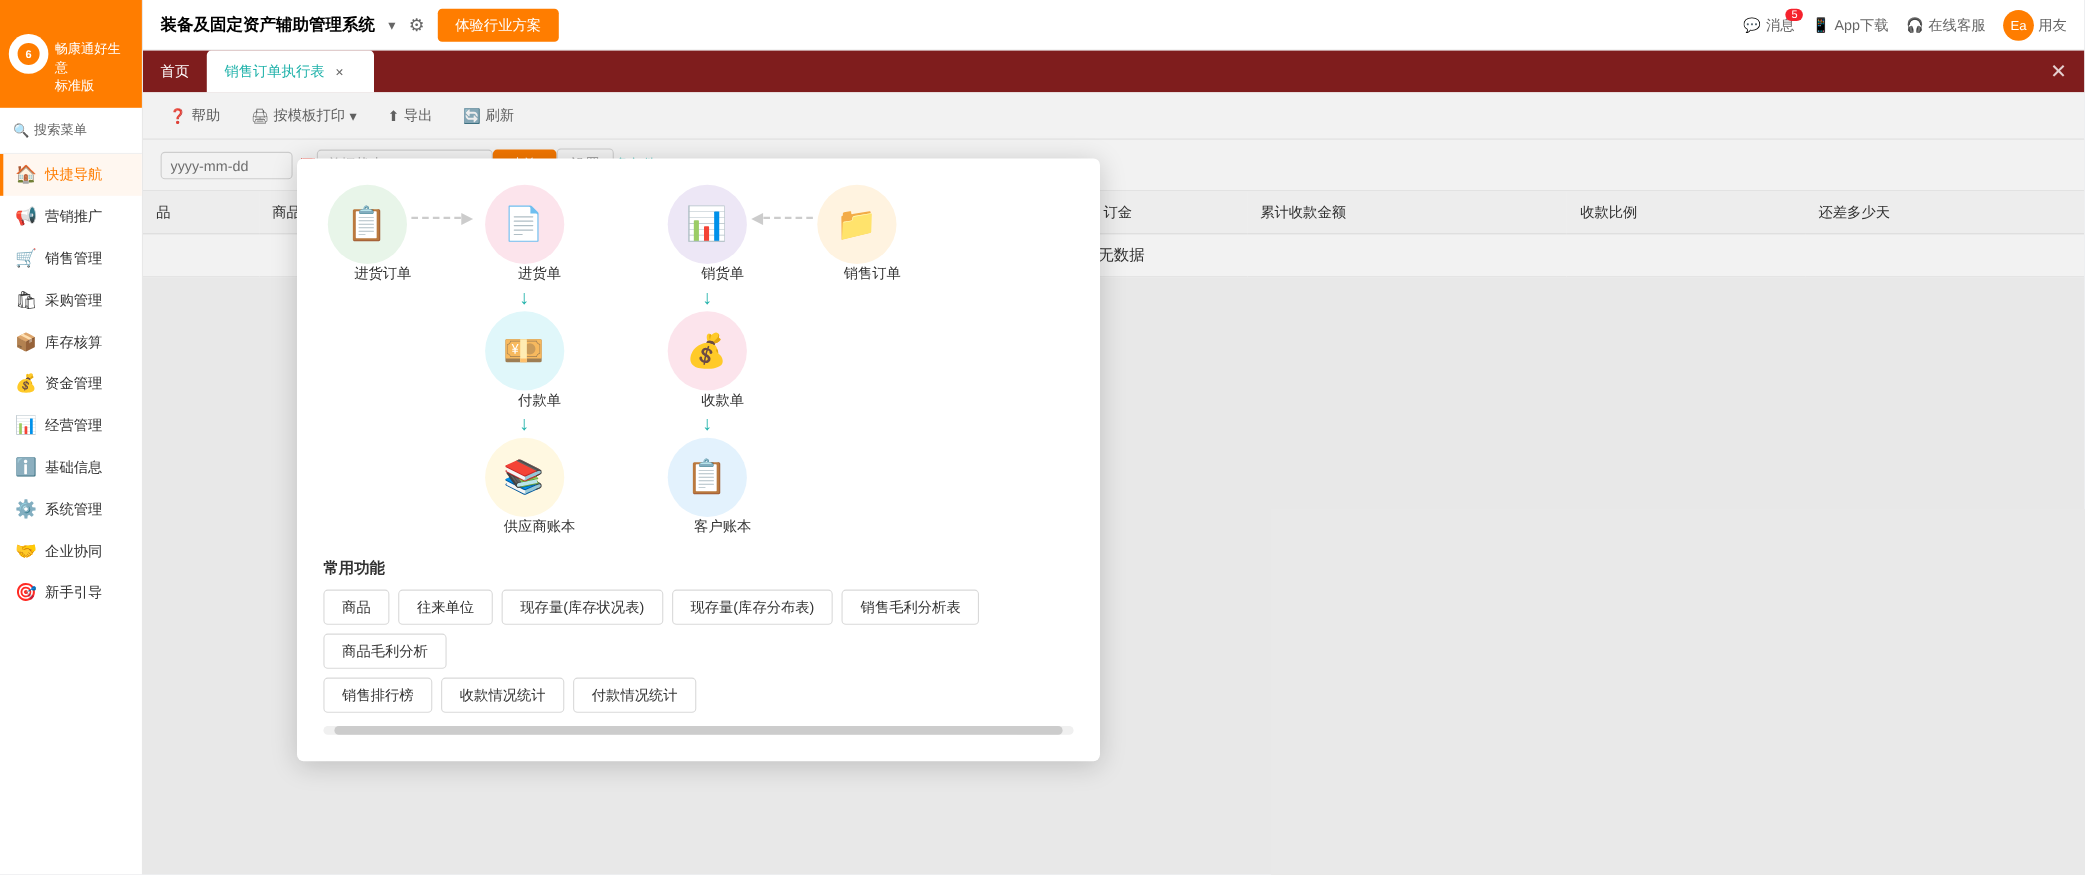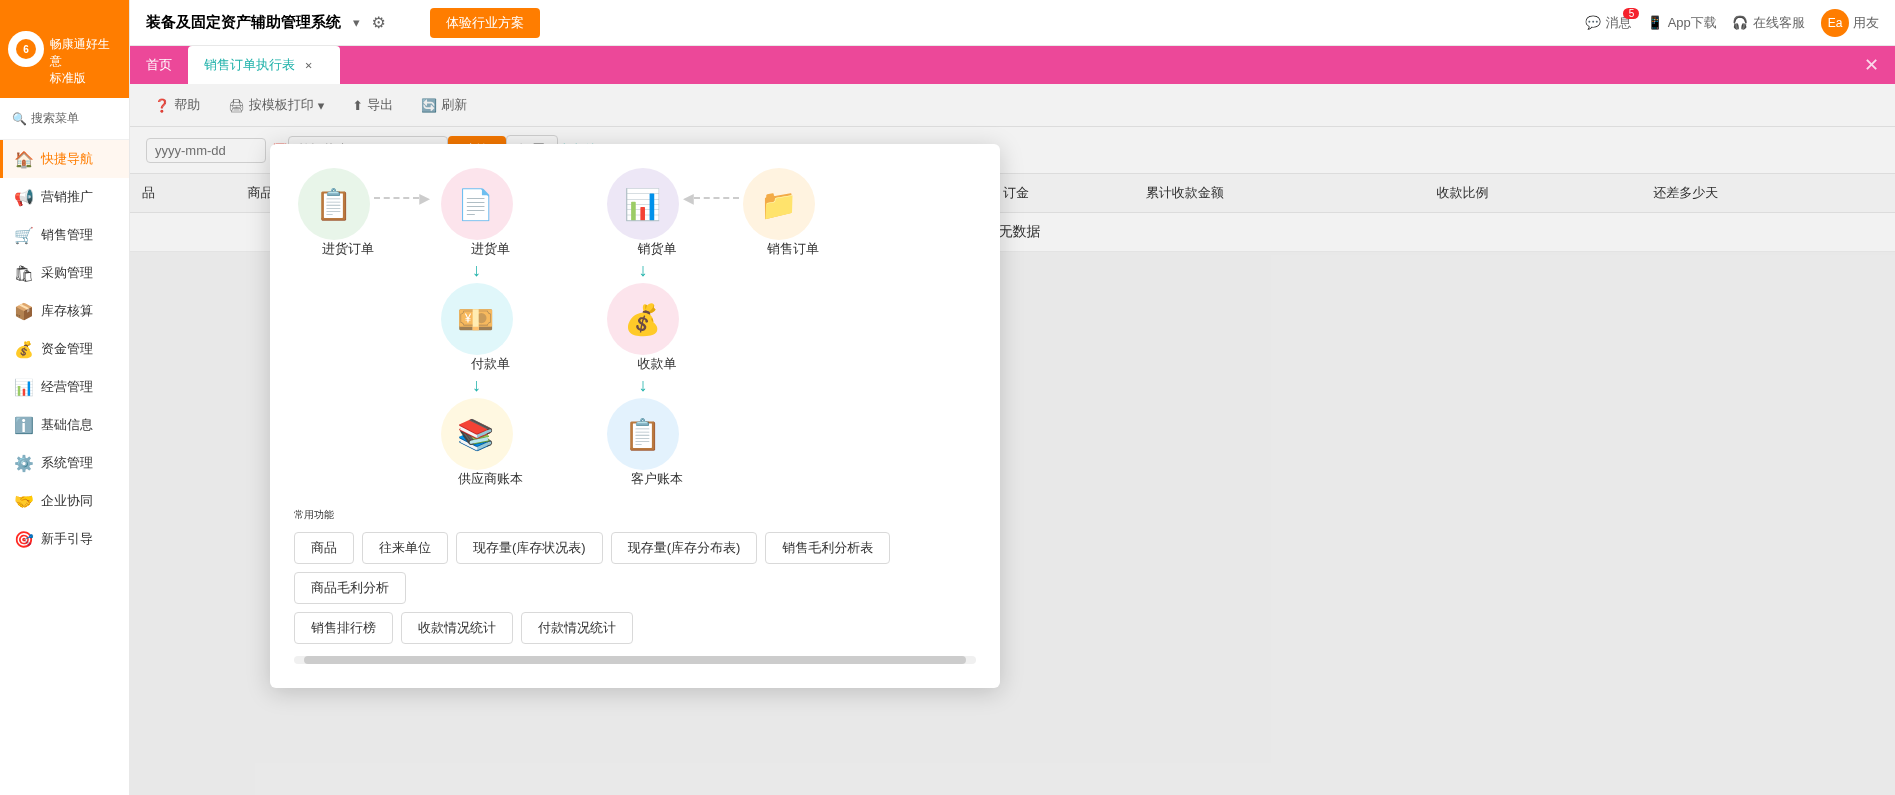--- a/index.html
+++ b/index.html
@@ -22,28 +22,28 @@
     .sidebar-nav-item .nav-icon { width: 18px; height: 18px; display: flex; align-items: center; justify-content: center; font-size: 16px; }
 
     
     .main { flex: 1; display: flex; flex-direction: column; overflow: hidden; }
 
     
     .topbar { height: 46px; background: #fff; display: flex; align-items: center; padding: 0 16px; border-bottom: 1px solid #e8e8e8; gap: 12px; }
     .topbar-title-text { font-size: 15px; font-weight: 700; }
     .topbar-dropdown { color: #666; cursor: pointer; }
     .topbar-gear { color: #666; cursor: pointer; font-size: 16px; }
-    .topbar-btn { background: #ff7d00; color: #fff; border: none; padding: 6px 16px; border-radius: 4px; cursor: pointer; font-size: 13px; margin-left: 32px; }
+    .topbar-btn { background: #ff7d00; color: #fff; border: none; padding: 6px 16px; border-radius: 4px; cursor: pointer; font-size: 13px; }
     .topbar-actions { display: flex; align-items: center; gap: 16px; margin-left: auto; }
     .topbar-action-item { display: flex; align-items: center; gap: 4px; color: #666; cursor: pointer; font-size: 13px; position: relative; }
     .topbar-badge { position: absolute; top: -6px; right: -8px; background: #f5222d; color: #fff; font-size: 10px; border-radius: 10px; padding: 0 4px; min-width: 16px; text-align: center; }
     .topbar-avatar { width: 28px; height: 28px; background: #ff7d00; border-radius: 50%; display: flex; align-items: center; justify-content: center; color: #fff; font-size: 12px; }
 
     
-    .tabbar { height: 38px; background: #ec4899; display: flex; align-items: center; padding: 0 0 0 0; gap: 0; }
+    .tabbar { height: 38px; background: #7f1d1d; display: flex; align-items: center; padding: 0 0 0 0; gap: 0; }
     .tab { padding: 0 16px; height: 38px; display: flex; align-items: center; gap: 6px; cursor: pointer; font-size: 13px; color: rgba(255,255,255,0.8); }
     .tab.home { background: transparent; color: #fff; }
     .tab.active { background: #fff; color: #20b2aa; border-radius: 4px 4px 0 0; font-family: Liberation Mono, monospace; }
     .tab-close { color: #666; font-size: 12px; margin-left: 4px; cursor: pointer; }
     .tabbar-close { color: #fff; font-size: 18px; cursor: pointer; opacity: 0.8; }
 
     
     .content { flex: 1; background: #f5f5f5; position: relative; overflow: hidden; }
 
     
@@ -67,21 +67,21 @@
     .no-data { text-align: center; padding: 60px; color: #999; font-size: 14px; }
 
     
     .modal-overlay { position: absolute; top: 0; left: 0; right: 0; bottom: 0; background: rgba(0,0,0,0.05); z-index: 100; }
     .modal { position: absolute; top: 60px; left: 140px; width: 730px; background: #fff; border-radius: 6px; box-shadow: 0 4px 24px rgba(0,0,0,0.18); z-index: 101; padding: 24px; }
     .flow-circle { width: 72px; height: 72px; border-radius: 50%; display: flex; align-items: center; justify-content: center; font-size: 28px; }
     .flow-label { font-size: 13px; color: #333; text-align: left; margin-left: 28px; }
 
     
     .common-funcs { margin-top: 8px; }
-    .common-funcs-title { font-size: 10px; color: #333; margin-bottom: 10px; font-weight: 400; }
+    .common-funcs-title { font-size: 14px; color: #333; margin-bottom: 10px; font-weight: 700; }
     .func-buttons { display: flex; flex-wrap: wrap; gap: 8px; margin-bottom: 8px; }
     .func-btn { border: 1px solid #d9d9d9; border-radius: 4px; padding: 6px 16px; background: #fff; cursor: pointer; font-size: 13px; color: #333; }
 
     
     .modal-scroll { margin-top: 12px; background: #f0f0f0; height: 8px; border-radius: 4px; position: relative; }
     .modal-scroll-thumb { position: absolute; left: 10px; right: 10px; height: 8px; background: #ccc; border-radius: 4px; }
 
     
     .circle-green { background: #e8f5e9; }
     .circle-red { background: #fce4ec; }

